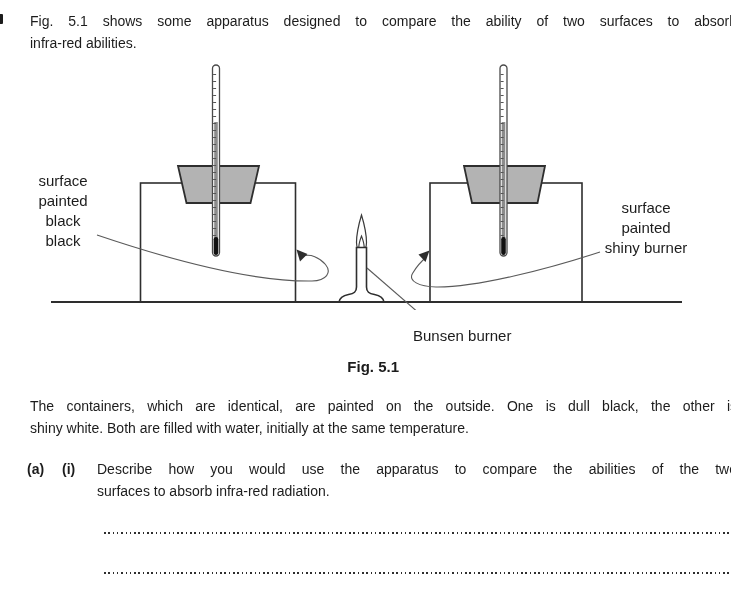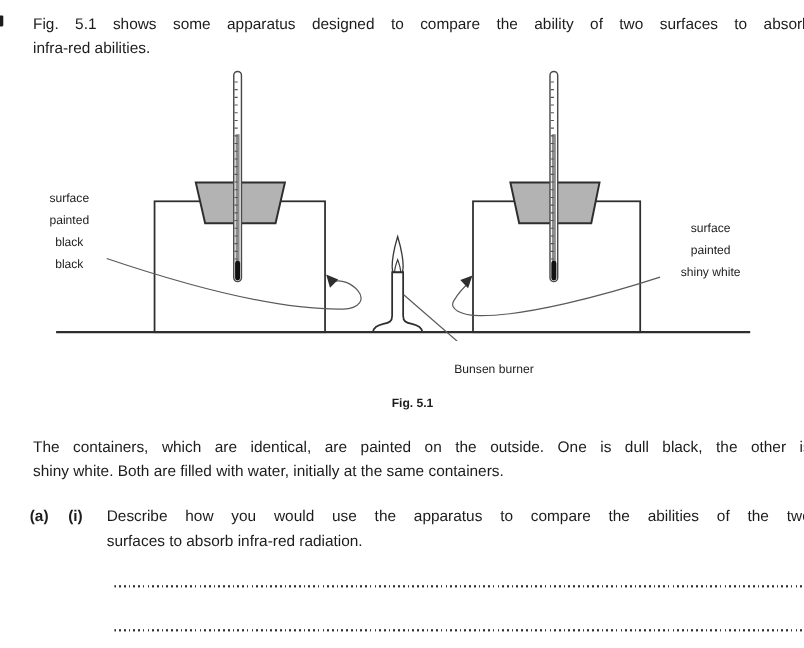--- a/index.html
+++ b/index.html
@@ -8,21 +8,21 @@
     background:#ffffff;
     overflow:hidden;
     position:relative;
     font-family:"Liberation Sans", sans-serif;
     color:#1c1c1c;
   }
   .abs { position:absolute; }
   .t14 { font-size:14px; line-height:20px; white-space:nowrap; }
   .jline { white-space:normal; text-align:justify; text-align-last:justify; }
   .bold { font-weight:bold; }
-  .diagram-label { font-size:11px; line-height:20px; text-align:center; }
+  .diagram-label { font-size:15px; line-height:20px; text-align:center; }
   .num-frag { width:3px; height:10px; background:#1c1c1c; border-radius:0 1px 1px 0; }
   .dotted-line {
     height:2px;
     background-image:repeating-linear-gradient(to right, #2e2e2e 0 1.5px, transparent 1.5px 4.3px);
   }
   svg { display:block; }
 </style>
 </head>
 <body>
 
@@ -77,29 +77,29 @@
 <div class="abs diagram-label" style="left:28px; top:171px; width:70px;">
   <span style="display:block">surface</span>
   <span style="display:block">painted</span>
   <span style="display:block">black</span>
   <span style="display:block">black</span>
 </div>
 
 <div class="abs diagram-label" style="left:596px; top:198px; width:100px;">
   <span style="display:block">surface</span>
   <span style="display:block">painted</span>
-  <span style="display:block">shiny white</span>
+  <span style="display:block">shiny burner</span>
 </div>
 
 <div class="abs diagram-label" style="left:413px; top:326px;">Bunsen burner</div>
 
-<div class="abs diagram-label bold" style="left:335px; top:357px; width:80px; text-align:center;">Fig. 5.1</div>
+<div class="abs diagram-label bold" style="left:319px; top:357px; width:80px; text-align:right;">Fig. 5.1</div>
 
 <div class="abs t14 jline" style="left:30px; top:396px; width:707px;">The containers, which are identical, are painted on the outside. One is dull black, the other is</div>
-<div class="abs t14" style="left:30px; top:418px;">shiny white. Both are filled with water, initially at the same containers.</div>
+<div class="abs t14" style="left:30px; top:418px;">shiny white. Both are filled with water, initially at the same temperature.</div>
 
 <div class="abs t14 bold" style="left:27px; top:459px;">(a)</div>
 <div class="abs t14 bold" style="left:62px; top:459px;">(i)</div>
 <div class="abs t14 jline" style="left:97px; top:459px; width:640px;">Describe how you would use the apparatus to compare the abilities of the two</div>
 <div class="abs t14" style="left:97px; top:481px;text-align:right;">surfaces to absorb infra-red radiation.</div>
 
 <div class="abs dotted-line" style="left:104px; top:532px; width:627px;"></div>
 <div class="abs dotted-line" style="left:104px; top:572px; width:627px;"></div>
 
 </body></html>

